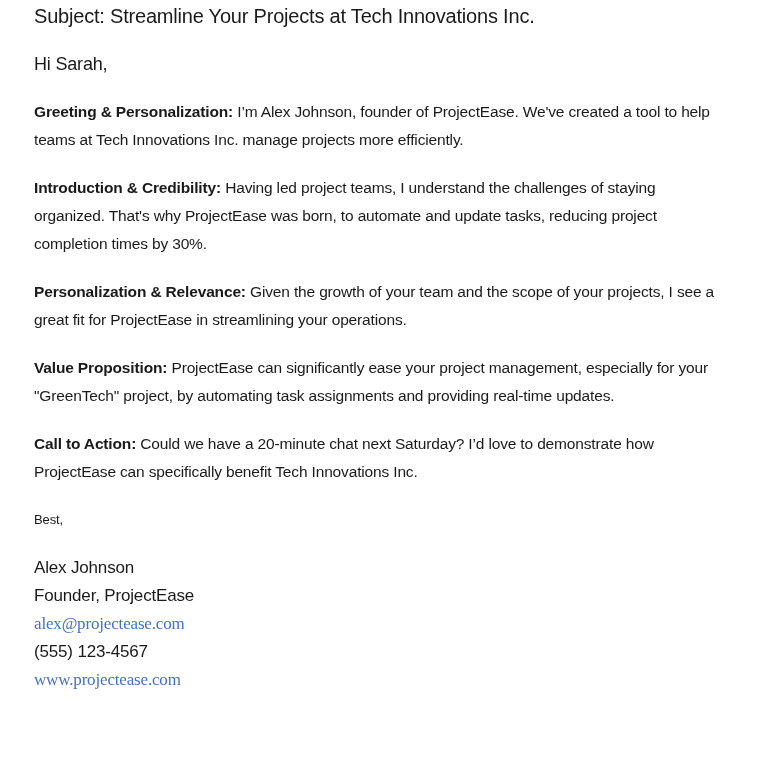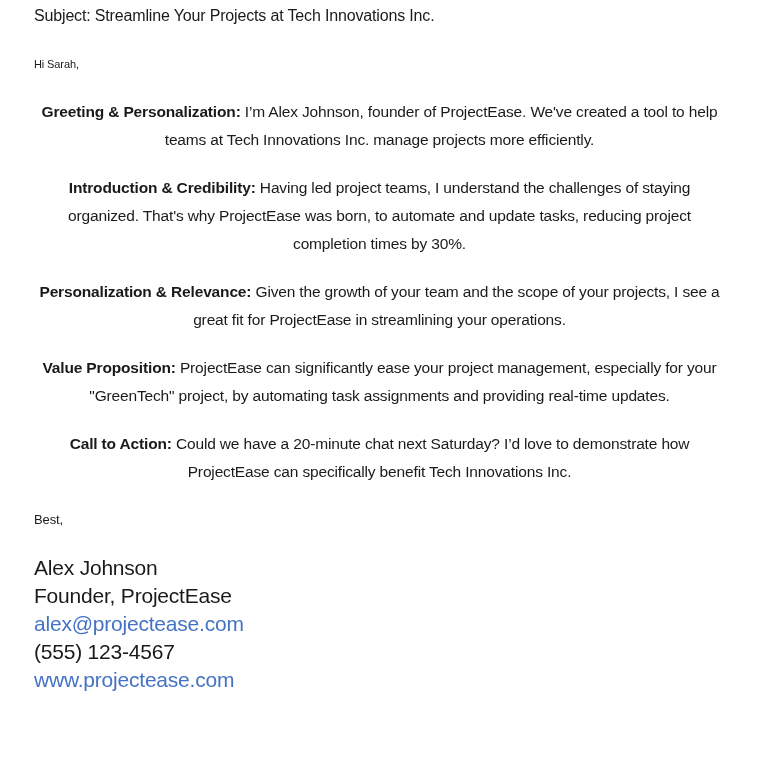--- a/index.html
+++ b/index.html
@@ -17,42 +17,42 @@
   }
 
   .email-body {
     padding: 0 38px 0 34px;
     box-sizing: border-box;
     width: 763px;
   }
 
   
   .subject-line {
-    font-size: 16px;
+    font-size: 20px;
     line-height: 28px;
     margin: 0;
     padding-top: 2px;
     letter-spacing: -0.01em;
   }
 
   .salutation {
-    font-size: 11px;
+    font-size: 18px;
     line-height: 28px;
     margin: 0;
     padding-top: 20px;
     letter-spacing: -0.01em;
   }
 
   .section-para {
     font-size: 15.5px;
     line-height: 28px;
     margin: 0;
     padding-top: 20px;
     letter-spacing: -0.01em;
-    text-align: center;
+    text-align: left;
   }
 
   .section-label {
     font-weight: 700;
   }
 
   .section-text {
     font-weight: 400;
   }
 
@@ -62,30 +62,31 @@
     margin: 0;
     padding-top: 20px;
     letter-spacing: -0.01em;
   }
 
   .signature-block {
     padding-top: 20px;
   }
 
   .sig-line {
-    font-size: 21px;
+    font-size: 17px;
     line-height: 28px;
     letter-spacing: -0.01em;
     display: block;
   }
 
   .sig-link {
     color: #4472c4;
     text-decoration: none;
     cursor: pointer;
+    font-family: Liberation Serif, serif;
   }
 </style>
 </head>
 <body>
 
 <div class="email-body">
 
   <p class="subject-line">Subject: Streamline Your Projects at Tech Innovations Inc.</p>
 
   <p class="salutation">Hi Sarah,</p>

